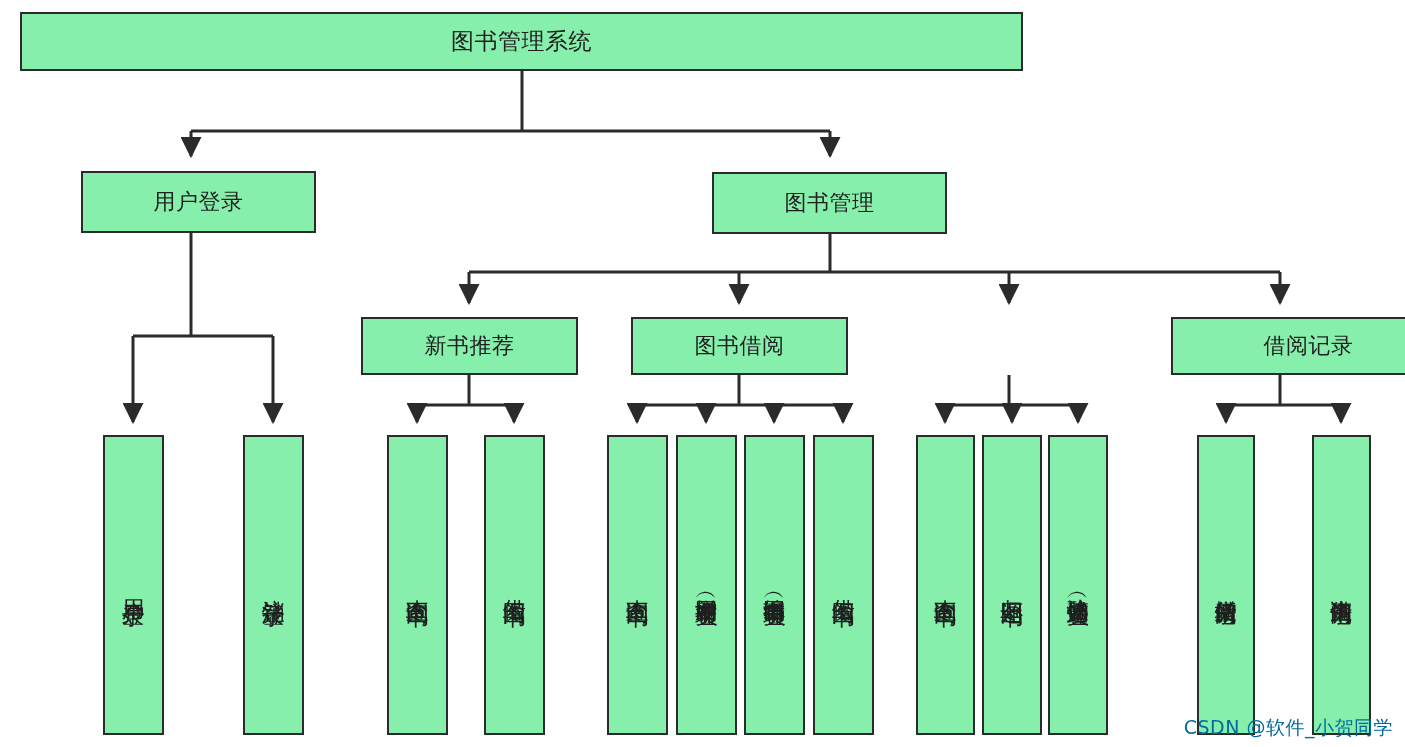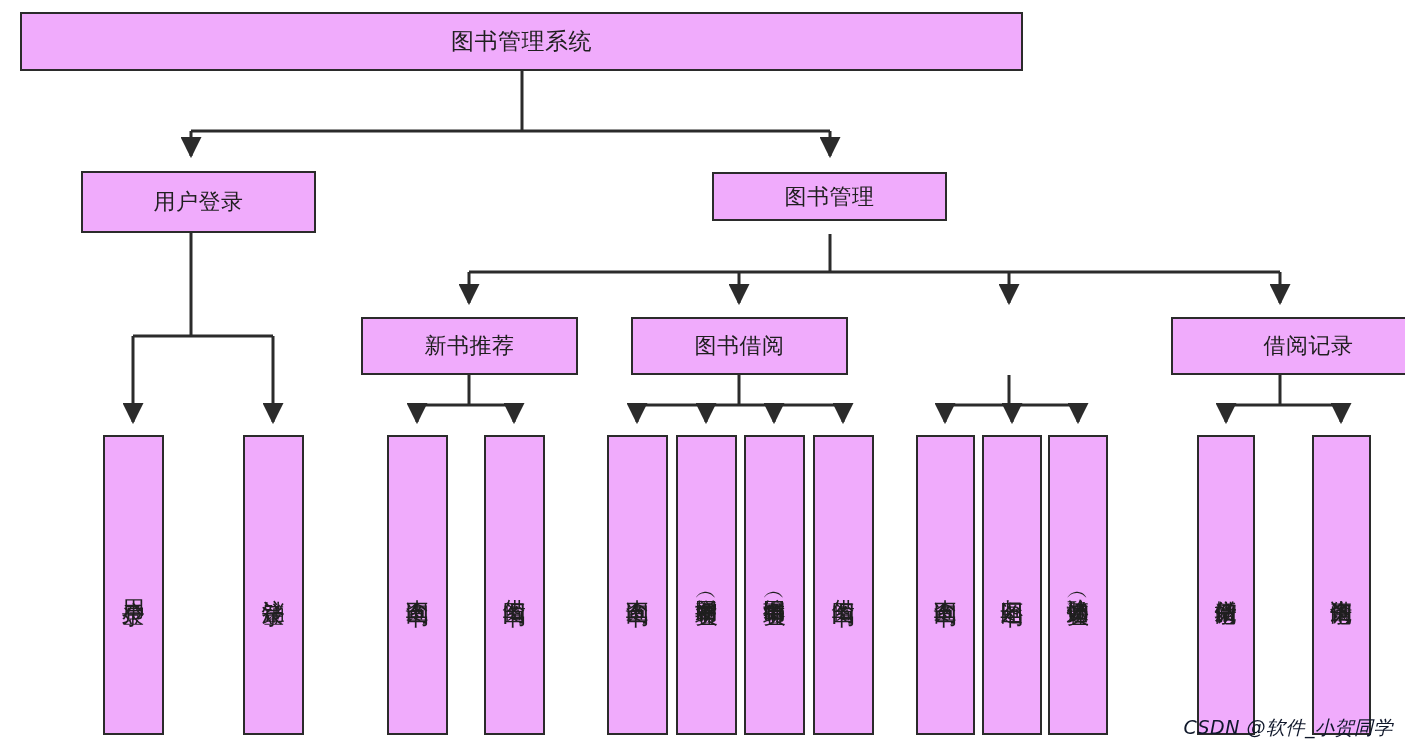--- a/index.html
+++ b/index.html
@@ -18,21 +18,21 @@
   #wires{
     position:absolute;
     left:0; top:0;
     width:1405px;
     height:747px;
     pointer-events:none;
   }
   .node{
     position:absolute;
     box-sizing:border-box;
-    background:#f0abfc;
+    background:#86efac;
     border:2px solid #2b2b2b;
     display:flex;
     align-items:center;
     justify-content:center;
     z-index:3;
   }
   .node .label{
     display:block;
     text-align:center;
     line-height:1.18;
@@ -62,26 +62,25 @@
   }
   .node.v.tall .label{
     font-size:22px;
     letter-spacing:1px;
   }
   #watermark{
     position:absolute;
     right:12px;
     bottom:6px;
     font-size:19px;
-    color:#0f172a;
+    color:#0369a1;
     letter-spacing:0.5px;
     z-index:6;
     white-space:nowrap;
     pointer-events:none;
-    font-style:italic;
   }
 </style>
 </head>
 <body>
 
 <div id="canvas">
 
   <svg id="wires" viewBox="0 0 1405 747" width="1405" height="747">
     <defs>
       <marker id="arw" viewBox="0 0 10 10" refX="9" refY="5" markerWidth="7" markerHeight="7" orient="auto-start-reverse">
@@ -133,21 +132,21 @@
   </svg>
 
   <div class="node root" style="left:20px; top:12px; width:1003px; height:59px;">
     <span class="label">图书管理系统</span>
   </div>
 
   <div class="node h" style="left:81px; top:171px; width:235px; height:62px;">
     <span class="label">用户登录</span>
   </div>
 
-  <div class="node h" style="left:712px; top:172px; width:235px; height:49px;">
+  <div class="node h" style="left:712px; top:172px; width:235px; height:62px;">
     <span class="label">图书管理</span>
   </div>
 
   <div class="node h" style="left:631px; top:317px; width:217px; height:58px;">
     <span class="label">图书借阅</span>
   </div>
 
   <div class="node h" style="left:361px; top:317px; width:217px; height:58px;">
     <span class="label">新书推荐</span>
   </div>

